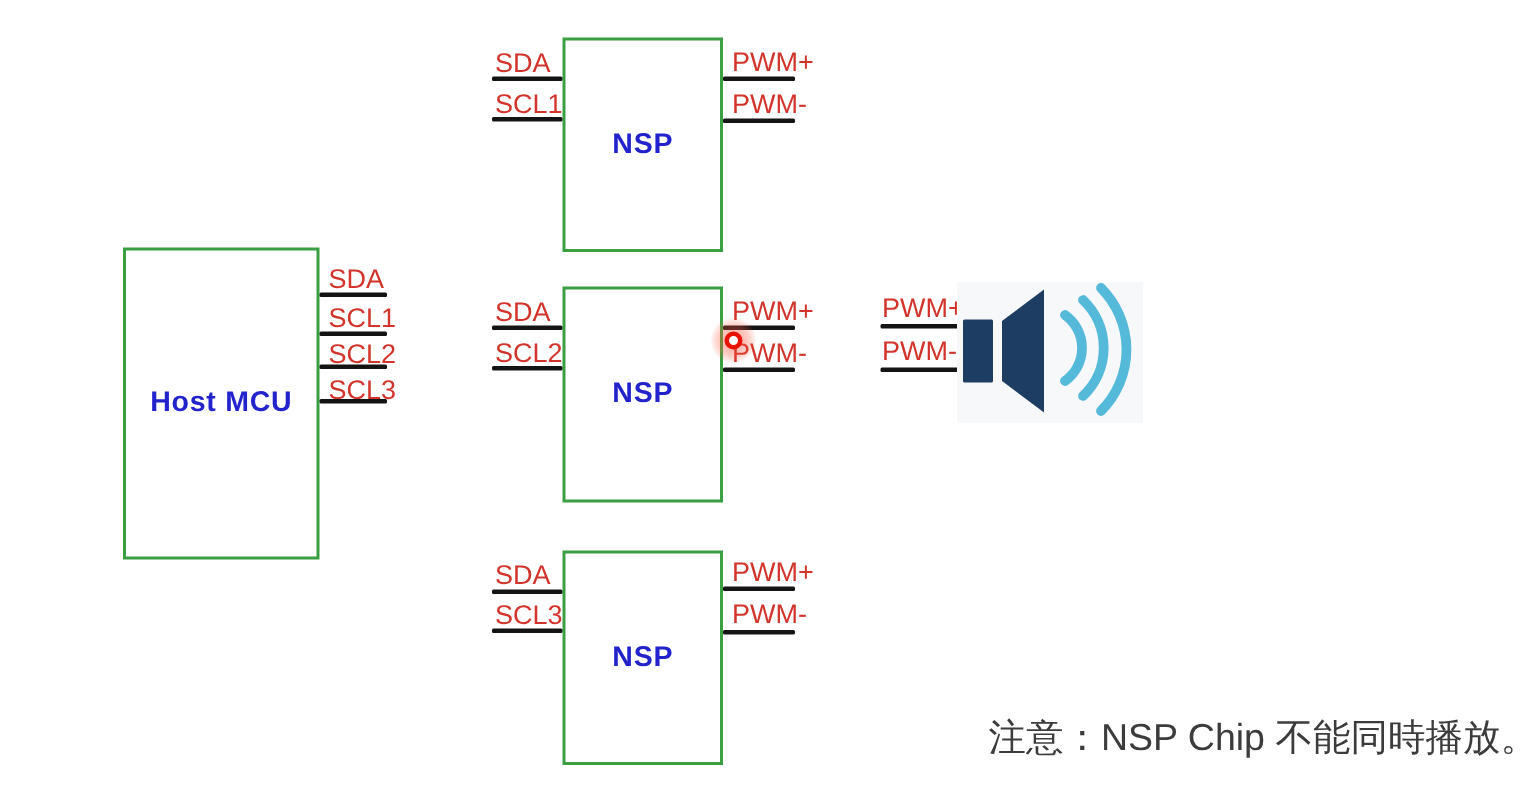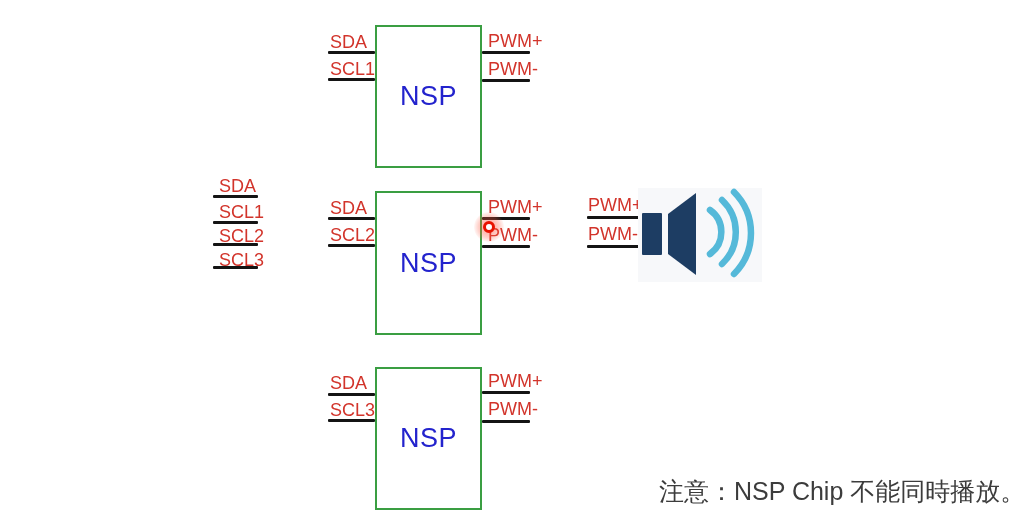--- a/index.html
+++ b/index.html
@@ -14,23 +14,24 @@
   .chipbox {
     position: absolute;
     border: 2px solid var(--box-green, #3a9e42);
     background: #ffffff;
     display: flex;
     align-items: center;
     justify-content: center;
   }
   .cname {
     color: var(--chip-text-blue, #2323cd);
-    font-size: 27px;
+    font-size: 19px;
     letter-spacing: 0.5px;
     white-space: nowrap;
+    font-weight: bold;
   }
   .plabel {
     position: absolute;
     font-size: 18px;
     line-height: 15px;
     color: var(--label-red, #d2342b);
     white-space: nowrap;
   }
   .wire {
     position: absolute;
@@ -69,20 +70,23 @@
     border-radius: 50%;
     background: #ffffff;
   }
   .speaker-svg { position: absolute; left: 636px; top: 184px; }
 </style>
 </head>
 <body>
 
 <div class="stage">
 
+  <div class="chipbox" style="left:82px; top:165px; width:127px; height:204px;">
+    <span class="cname">Host MCU</span>
+  </div>
   <span class="plabel" style="left:219px; top:179px;">SDA</span>
   <div class="wire" style="left:213px; top:195px; width:45px;"></div>
   <span class="plabel" style="left:219px; top:205px;">SCL1</span>
   <div class="wire" style="left:213px; top:221px; width:45px;"></div>
   <span class="plabel" style="left:219px; top:229px;">SCL2</span>
   <div class="wire" style="left:213px; top:243px; width:45px;"></div>
   <span class="plabel" style="left:219px; top:253px;">SCL3</span>
   <div class="wire" style="left:213px; top:266px; width:45px;"></div>
 
   <div class="chipbox" style="left:375px; top:25px; width:103px; height:139px;">

